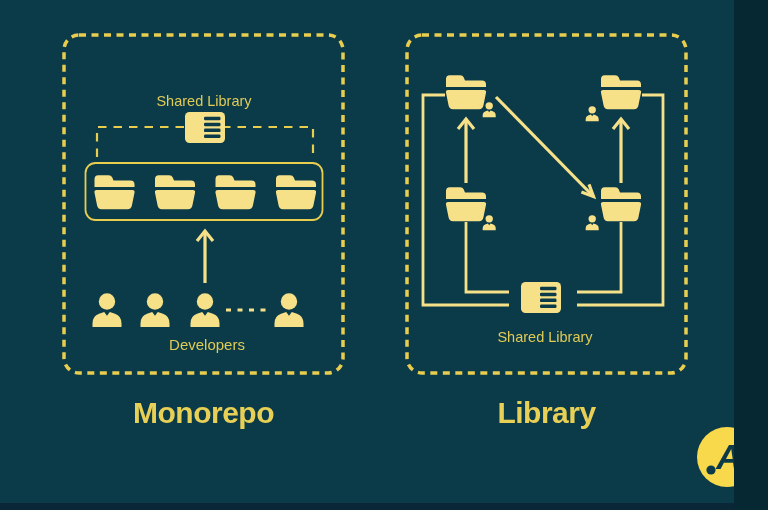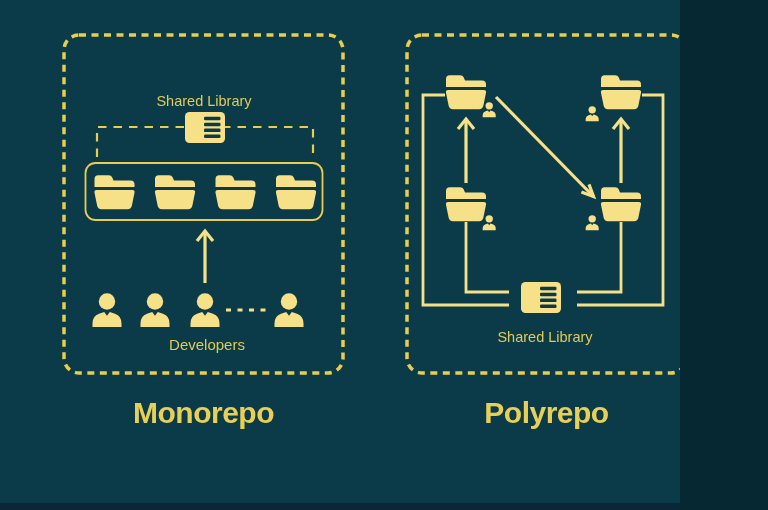--- a/index.html
+++ b/index.html
@@ -1,17 +1,17 @@
 <!DOCTYPE html>
 <html style="--background: #0B3A49; --accent: #E8CD4E; --icon: #F6E189; --label: #DFCB55; --title: #E7D055; --logo_bg: #F8D94B; --logo_glyph: #0B3A49; --footer_strip: #0A2737;"><head>
 <meta charset="utf-8">
 <style>
   html,body{margin:0;padding:0;background:#062833;}
   .canvas{
-    position:relative;width:680px;height:510px;overflow:hidden;
+    position:relative;width:734px;height:510px;overflow:hidden;
     background:var(--background,#0B3A49);
     font-family:"Liberation Sans",sans-serif;
   }
   .panel{position:absolute;top:33px;width:283px;}
   .panel-left{left:62px;}
   .panel-right{left:405px;}
   .panel svg{display:block;}
   .panel-title{
     margin:21px 0 0 0;text-align:center;
     font-size:30px;font-weight:700;letter-spacing:-0.5px;
@@ -137,21 +137,21 @@
         <use href="#person" transform="translate(77,182) scale(0.45)"></use>
 
         <use href="#folder" x="195" y="153"></use>
         <use href="#person" transform="translate(180,182) scale(0.45)"></use>
       </g>
 
       <use href="#library" x="116" y="249"></use>
 
       <text x="140" y="309" text-anchor="middle" class="lbl">Shared Library</text>
     </svg>
-    <h2 class="panel-title">Polyrepo</h2>
+    <h2 class="panel-title">Library</h2>
   </section>
 
   
   <div class="logo">
     <svg width="66" height="66" viewBox="0 0 66 66">
       <circle cx="33" cy="33" r="30" class="logo-bg"></circle>
       <text x="35" y="45" text-anchor="middle" font-size="35" font-weight="bold" font-style="italic" class="logo-glyph">A</text>
       <circle cx="17" cy="46" r="4.6" class="logo-glyph"></circle>
     </svg>
   </div>

